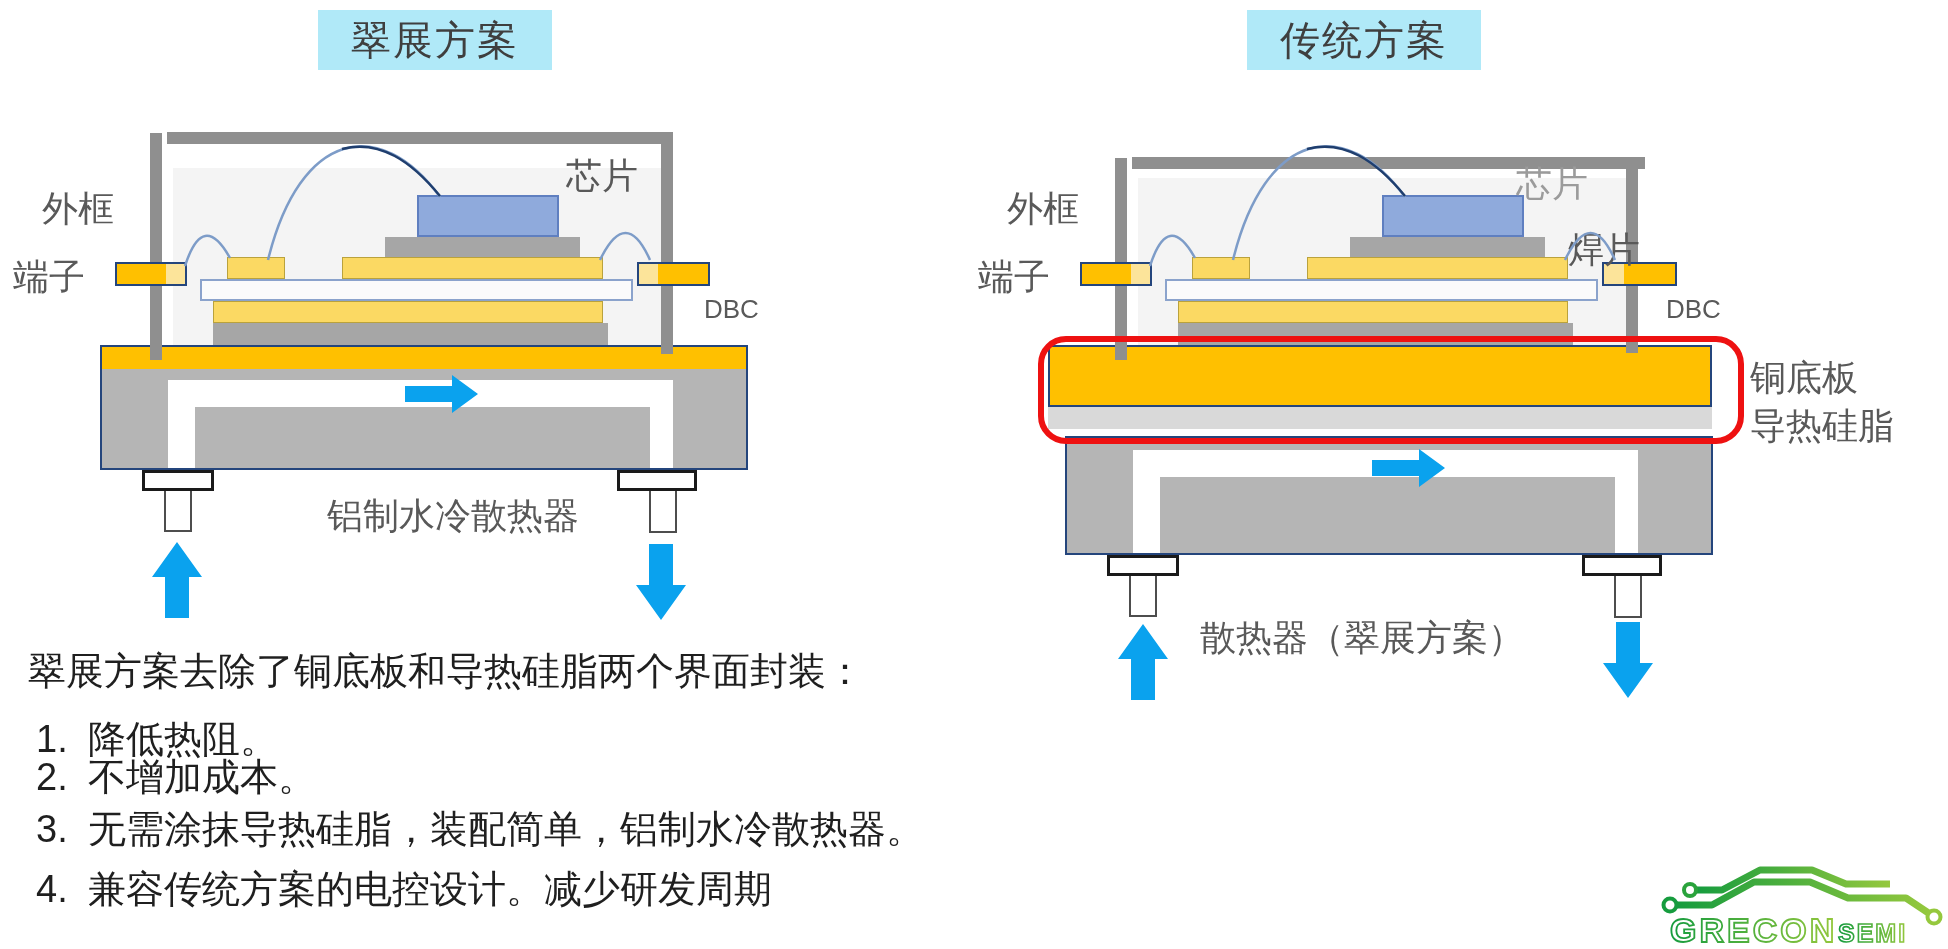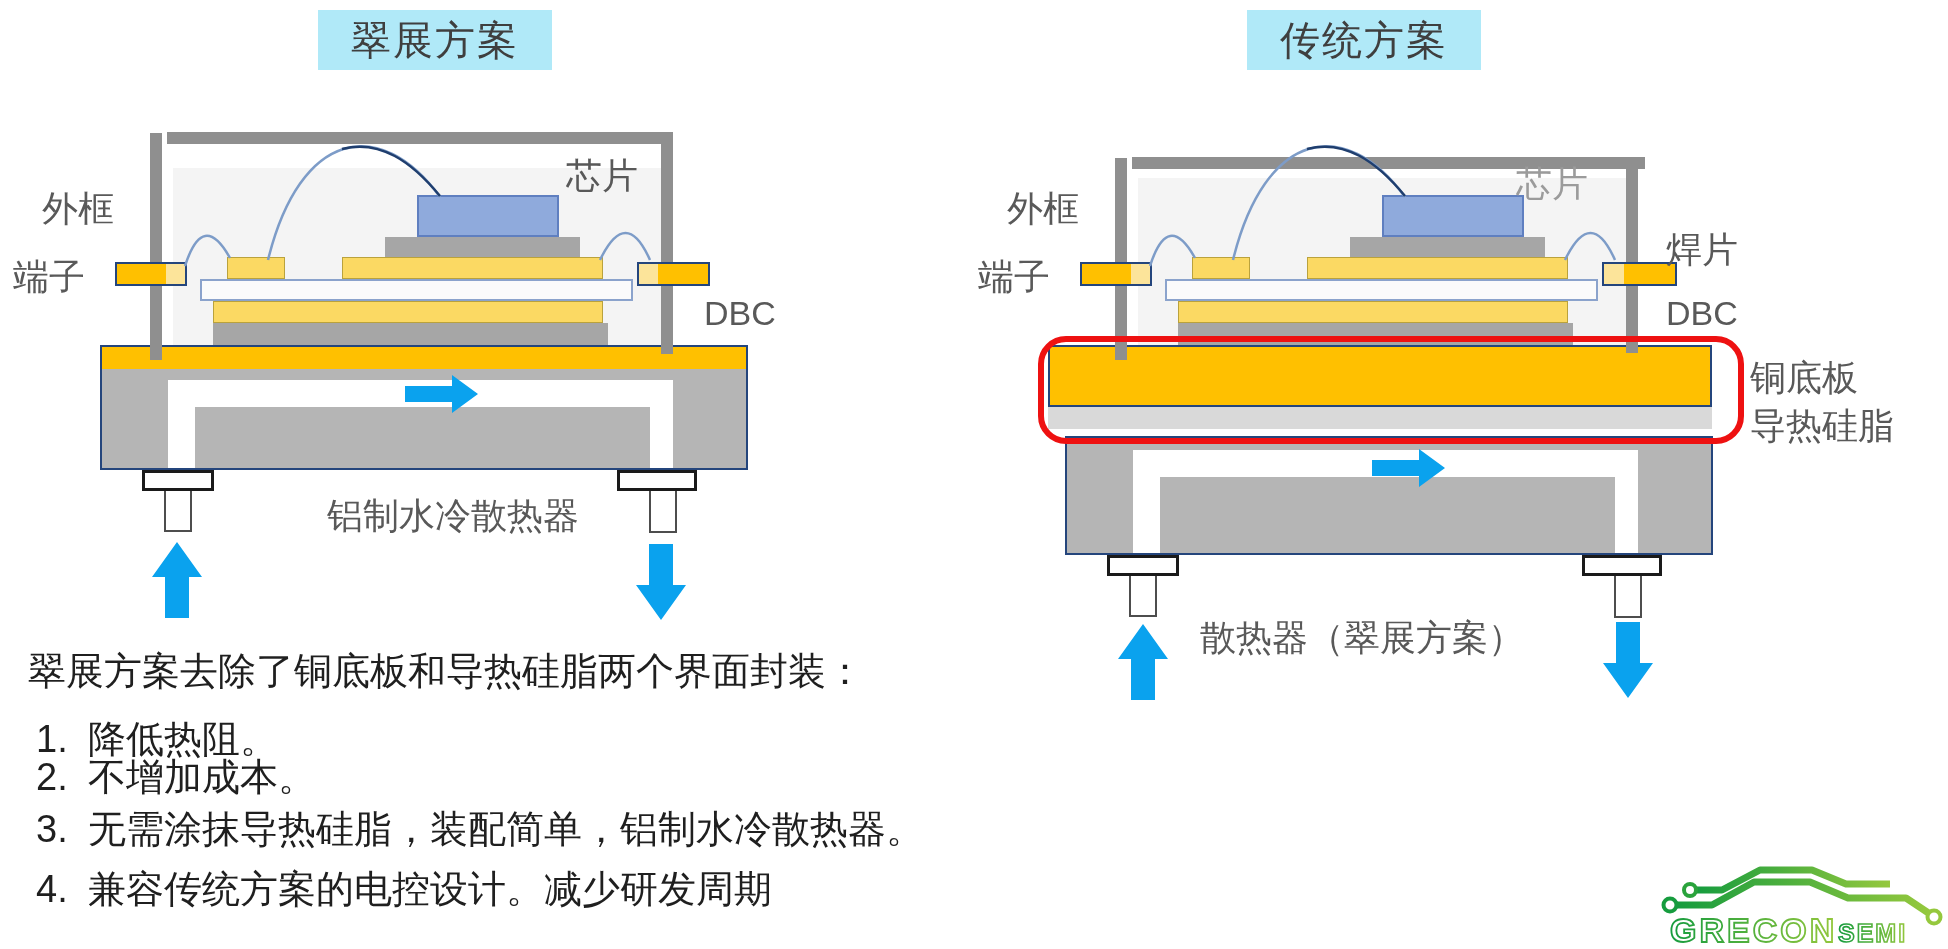--- a/index.html
+++ b/index.html
@@ -30,21 +30,21 @@
   .port-flange{position:absolute;box-sizing:border-box;background:#ffffff;border:3px solid #1a1a1a;}
   .port-stem{position:absolute;box-sizing:border-box;background:#ffffff;border:2px solid #4d4d4d;border-top:none;}
   .baseplate{position:absolute;box-sizing:border-box;background:#ffc000;border:2px solid #24457c;}
   .grease{position:absolute;background:#d9d9d9;}
   .red-outline{
     position:absolute;left:1038px;top:336px;width:706px;height:108px;box-sizing:border-box;
     border:6px solid #ee1111;border-radius:28px;background:transparent;
   }
   
   .dlabel{position:absolute;font-size:36px;color:#595959;white-space:nowrap;}
-  .dlabel.small{font-size:34px;}
+  .dlabel.small{font-size:26px;}
   .dlabel.light{color:#9b9b9b;}
   
   .notes{position:absolute;left:28px;top:646px;color:#1f1f1f;font-size:38px;}
   .note-line{position:absolute;left:0;white-space:nowrap;}
   .note-item{position:absolute;white-space:nowrap;}
   .note-num{display:inline-block;width:52px;}
   
   #overlay{position:absolute;left:0;top:0;pointer-events:none;}
   #logo{position:absolute;left:1660px;top:850px;}
 </style>
@@ -113,21 +113,21 @@
 <div class="layer solder" style="left:1350px;top:237px;width:195px;height:20px;"></div>
 <div class="layer chip" style="left:1382px;top:195px;width:142px;height:42px;"></div>
 <div class="terminal left-side" style="left:1080px;top:262px;"></div>
 <div class="terminal right-side" style="left:1602px;top:262px;width:75px;"></div>
 
 <div class="red-outline"></div>
 
 <div class="dlabel" style="left:1007px;top:185px;">外框</div>
 <div class="dlabel" style="left:978px;top:253px;">端子</div>
 <div class="dlabel light" style="left:1516px;top:160px;">芯片</div>
-<div class="dlabel" style="left:1666px;top:226px;">焊片</div>
+<div class="dlabel" style="left:1568px;top:226px;">焊片</div>
 <div class="dlabel small" style="left:1666px;top:294px;">DBC</div>
 <div class="dlabel" style="left:1750px;top:354px;">铜底板</div>
 <div class="dlabel" style="left:1750px;top:402px;">导热硅脂</div>
 <div class="dlabel" style="left:1200px;top:614px;">散热器（翠展方案）</div>
 
 <svg id="overlay" width="1948" height="949" viewBox="0 0 1948 949">
 
   <g fill="none" stroke="#7d9cc8" stroke-width="2.5">
     <path d="M 185 266 Q 203 210 230 258"></path>
     <path d="M 268 260 C 300 130 380 115 440 197"></path>

